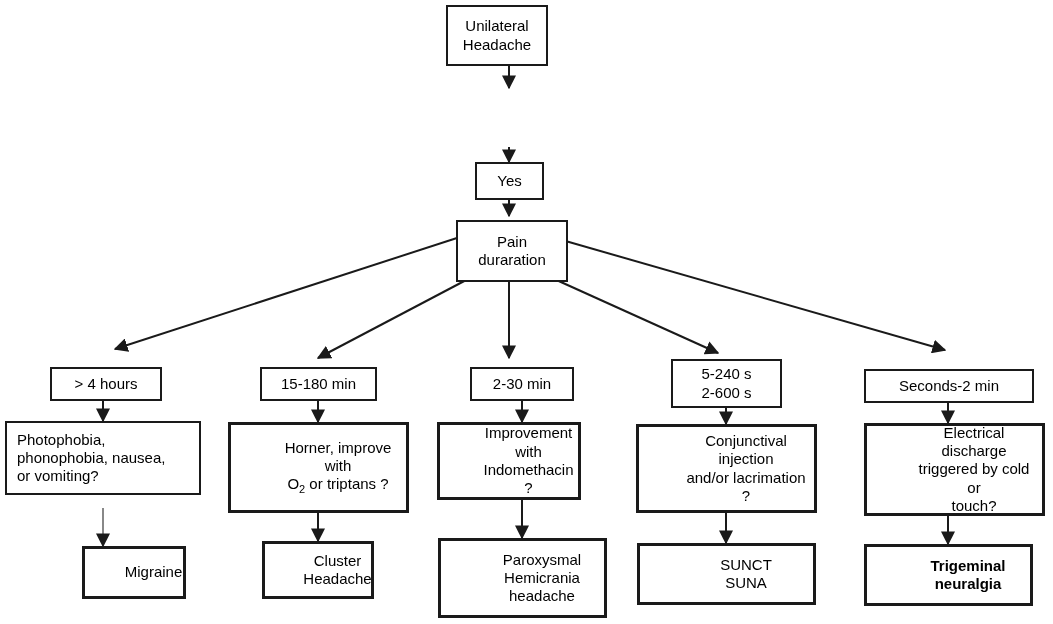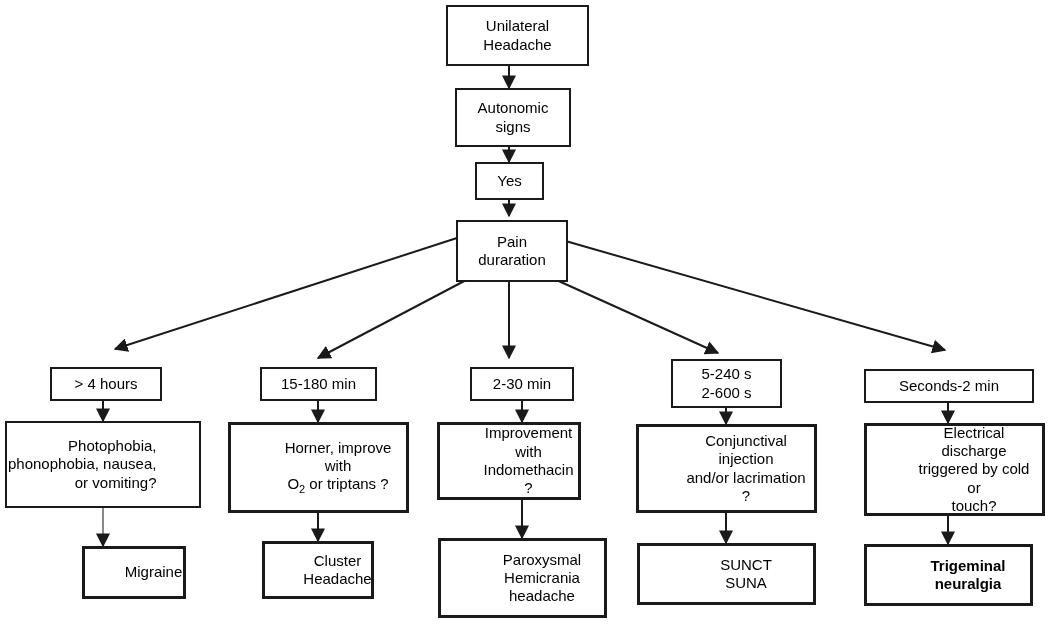--- a/index.html
+++ b/index.html
@@ -77,43 +77,41 @@
     <line x1="522" y1="401" x2="522" y2="422" stroke="#1a1a1a" stroke-width="2" marker-end="url(#arrow)"></line>
     <line x1="522" y1="500" x2="522" y2="538" stroke="#1a1a1a" stroke-width="2" marker-end="url(#arrow)"></line>
 
     <line x1="726" y1="408" x2="726" y2="424" stroke="#1a1a1a" stroke-width="2" marker-end="url(#arrow)"></line>
     <line x1="726" y1="513" x2="726" y2="543" stroke="#1a1a1a" stroke-width="2" marker-end="url(#arrow)"></line>
 
     <line x1="948" y1="403" x2="948" y2="423" stroke="#1a1a1a" stroke-width="2" marker-end="url(#arrow)"></line>
     <line x1="948" y1="516" x2="948" y2="544" stroke="#1a1a1a" stroke-width="2" marker-end="url(#arrow)"></line>
   </svg>
 
-  <div class="node thin" style="left:446px; top:5px; width:143px; height:61px;">Unilateral
+  <div class="node thin" style="left:446px; top:5px; width:102px; height:61px;">Unilateral
 Headache</div>
 
-  <div class="node thin" style="left:455px; top:88px; width:116px; height:59px;">Autonomic
-signs</div>
 
   <div class="node thin" style="left:475px; top:162px; width:69px; height:38px;">Yes</div>
 
   <div class="node thin" style="left:456px; top:220px; width:112px; height:62px;">Pain
 duraration</div>
 
   <div class="node thin" style="left:50px; top:367px; width:112px; height:34px;">&gt; 4 hours</div>
 
   <div class="node thin" style="left:260px; top:367px; width:117px; height:34px;">15-180 min</div>
 
   <div class="node thin" style="left:470px; top:367px; width:104px; height:34px;">2-30 min</div>
 
   <div class="node thin" style="left:671px; top:359px; width:111px; height:49px;">5-240 s
 2-600 s</div>
 
   <div class="node thin" style="left:864px; top:369px; width:170px; height:34px;">Seconds-2 min</div>
 
-  <div class="node thin" style="left:5px; top:421px; width:196px; height:87px; justify-content:flex-start; text-align:right; padding-left:1px;">Photophobia,
+  <div class="node thin" style="left:5px; top:421px; width:196px; height:74px; justify-content:flex-start; text-align:left; padding-left:10px;">Photophobia,
 phonophobia, nausea,
 or vomiting?</div>
 
   <div class="node thick" style="left:228px; top:422px; width:181px; height:91px; flex-direction:column;">
     <span>Horner, improve</span>
     <span>with</span>
     <span><span>O</span><span class="sub">2</span><span> or triptans ?</span></span>
   </div>
 
   <div class="node thick" style="left:437px; top:422px; width:144px; height:78px;">Improvement with

